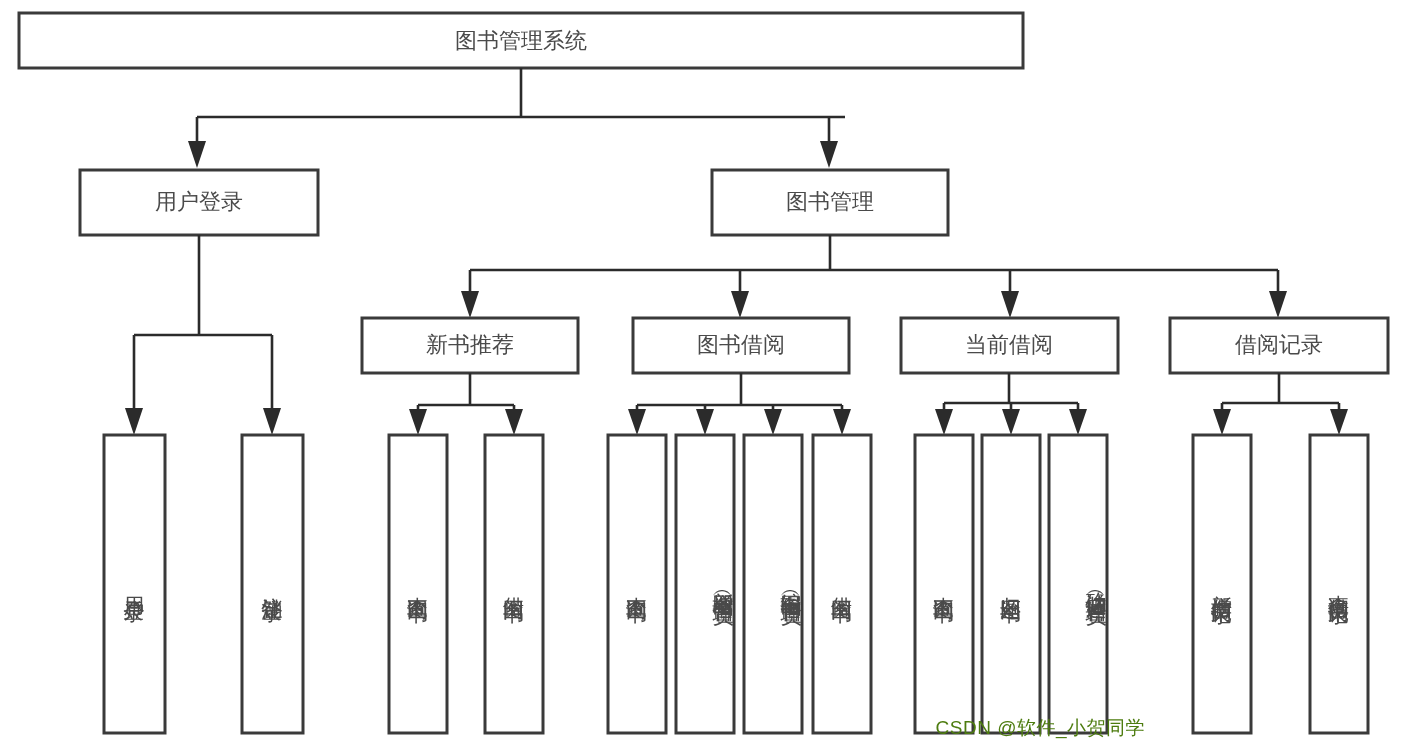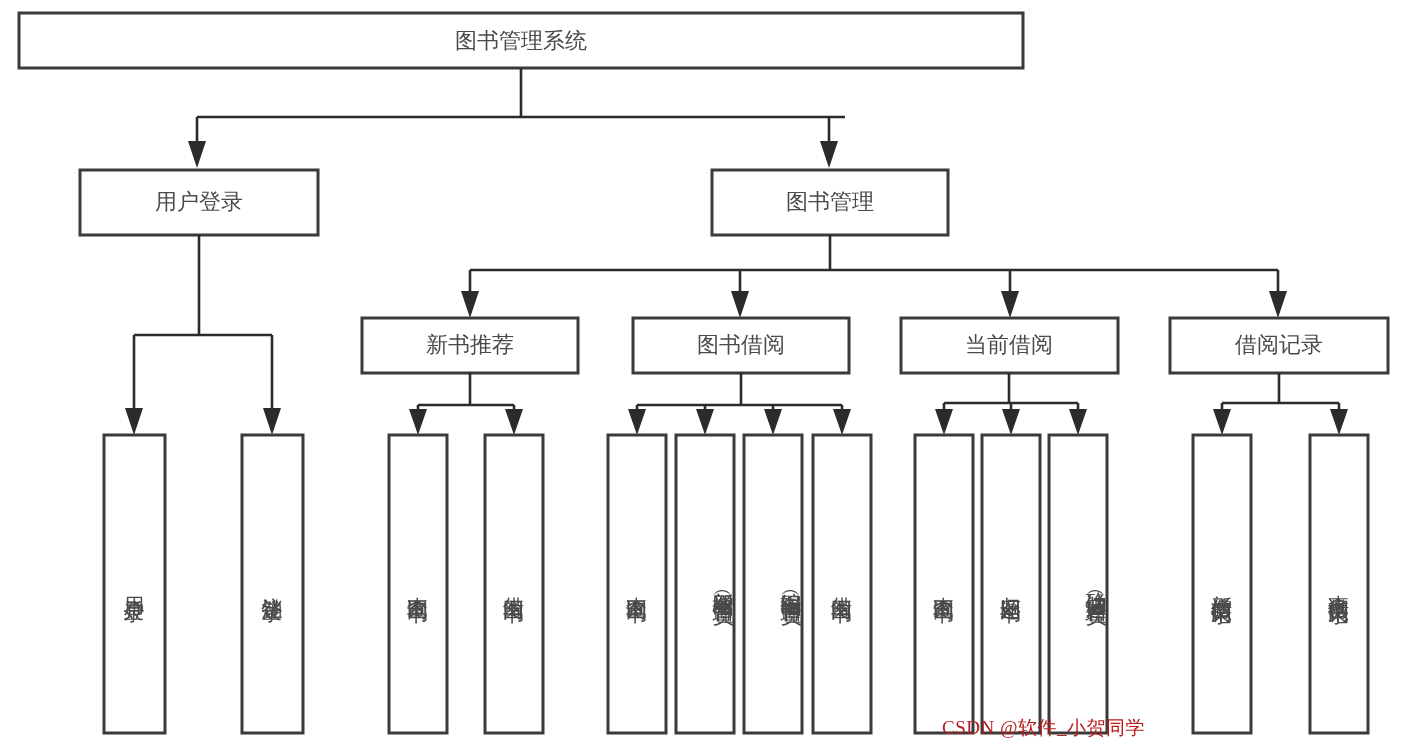--- a/index.html
+++ b/index.html
@@ -60,23 +60,23 @@
     letter-spacing: 2px;
     line-height: 1;
     white-space: nowrap;
     text-align: center;
     pointer-events: none;
   }
   .watermark {
     position: absolute;
     right: 8px;
     bottom: 6px;
-    font-family: Liberation Serif, serif;
+    font-family: Liberation Sans, sans-serif;
     font-size: 19px;
-    color: #b91c1c;
+    color: #4d7c0f;
     letter-spacing: 0.5px;
     white-space: nowrap;
   }
 </style>
 </head>
 <body>
 
 <div id="diagram-root">
 
   <svg class="diagram" viewBox="0 0 1405 747" xmlns="http://www.w3.org/2000/svg">

